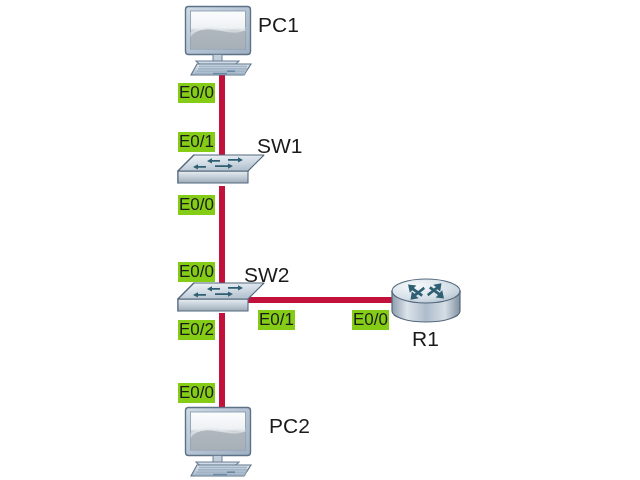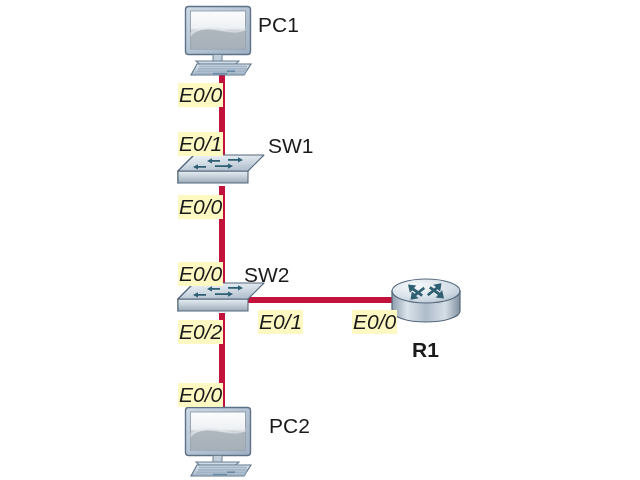--- a/index.html
+++ b/index.html
@@ -29,27 +29,26 @@
   .node-label {
     position: absolute;
     font-size: 21px;
     color: #1a1a1a;
     white-space: nowrap;
     letter-spacing: 0px;
     z-index: 5;
   }
   .iface-label {
     position: absolute;
-    font-size: 21px;
+    font-size: 17px;
     color: #1a1a1a;
     white-space: nowrap;
-    background: #fef9c3;
+    background: #84cc16;
     padding: 0 1px;
     z-index: 6;
-    font-style: italic;
   }
   svg { display: block; overflow: visible; }
 </style>
 </head>
 <body>
 
 <div id="canvas">
 
   <div class="link" style="left:219px; top:66px; width:6px; height:92px;"></div>
 
@@ -135,21 +134,21 @@
         <path d="M44 11 L36 11 L36 9.3 L31 11.9 L36 14.5 L36 12.8 L44 12.8 Z"></path>
 
         <path d="M52 10 L62 10 L62 8.3 L67 10.9 L62 13.5 L62 11.8 L52 11.8 Z"></path>
 
         <path d="M30 17 L22 17 L22 15.3 L17 17.9 L22 20.5 L22 18.8 L30 18.8 Z"></path>
 
         <path d="M39 16.2 L52 16.2 L52 14.5 L57 17.1 L52 19.7 L52 18 L39 18 Z"></path>
       </g>
     </svg>
   </div>
-  <div class="node-label" style="left:268px; top:134px;">SW1</div>
+  <div class="node-label" style="left:257px; top:134px;">SW1</div>
   <div class="iface-label" style="left:178px; top:132px;">E0/1</div>
   <div class="iface-label" style="left:178px; top:195px;">E0/0</div>
 
   <div class="node" style="left:176px; top:277px;">
     <svg width="90" height="44" viewBox="0 0 90 44">
       <defs>
         <linearGradient id="swtop2" x1="0" y1="0" x2="0.4" y2="1">
           <stop offset="0%" stop-color="#f2f6f9"></stop>
           <stop offset="55%" stop-color="#d3dde6"></stop>
           <stop offset="100%" stop-color="#b6c4d1"></stop>
@@ -205,21 +204,21 @@
         <path d="M37 19 L46 12 L43.2 9.8 L51.5 8.2 L50.2 16.5 L47.4 14.3 L38.4 21.3 Z"></path>
 
         <path d="M35 14 L26 21 L28.8 23.2 L20.5 24.8 L21.8 16.5 L24.6 18.7 L33.6 11.7 Z"></path>
 
         <path d="M33 19.5 L24 13 L26.4 10.5 L18 9.5 L19.8 17.8 L22.2 15.3 L31.4 21.8 Z"></path>
 
         <path d="M39 13.5 L48 20 L45.6 22.5 L54 23.5 L52.2 15.2 L49.8 17.7 L40.6 11.2 Z"></path>
       </g>
     </svg>
   </div>
-  <div class="node-label" style="left:412px; top:338px;font-weight:bold;">R1</div>
+  <div class="node-label" style="left:412px; top:327px;">R1</div>
   <div class="iface-label" style="left:352px; top:310px;">E0/0</div>
 
   <div class="node" style="left:183px; top:405px;">
     <svg width="82" height="72" viewBox="0 0 82 72">
       <defs>
         <linearGradient id="scr2" x1="0" y1="0" x2="0" y2="1">
           <stop offset="0%" stop-color="#fbfcfd"></stop>
           <stop offset="45%" stop-color="#eef1f4"></stop>
           <stop offset="52%" stop-color="#c9ced4"></stop>
           <stop offset="100%" stop-color="#9ba4ad"></stop>

